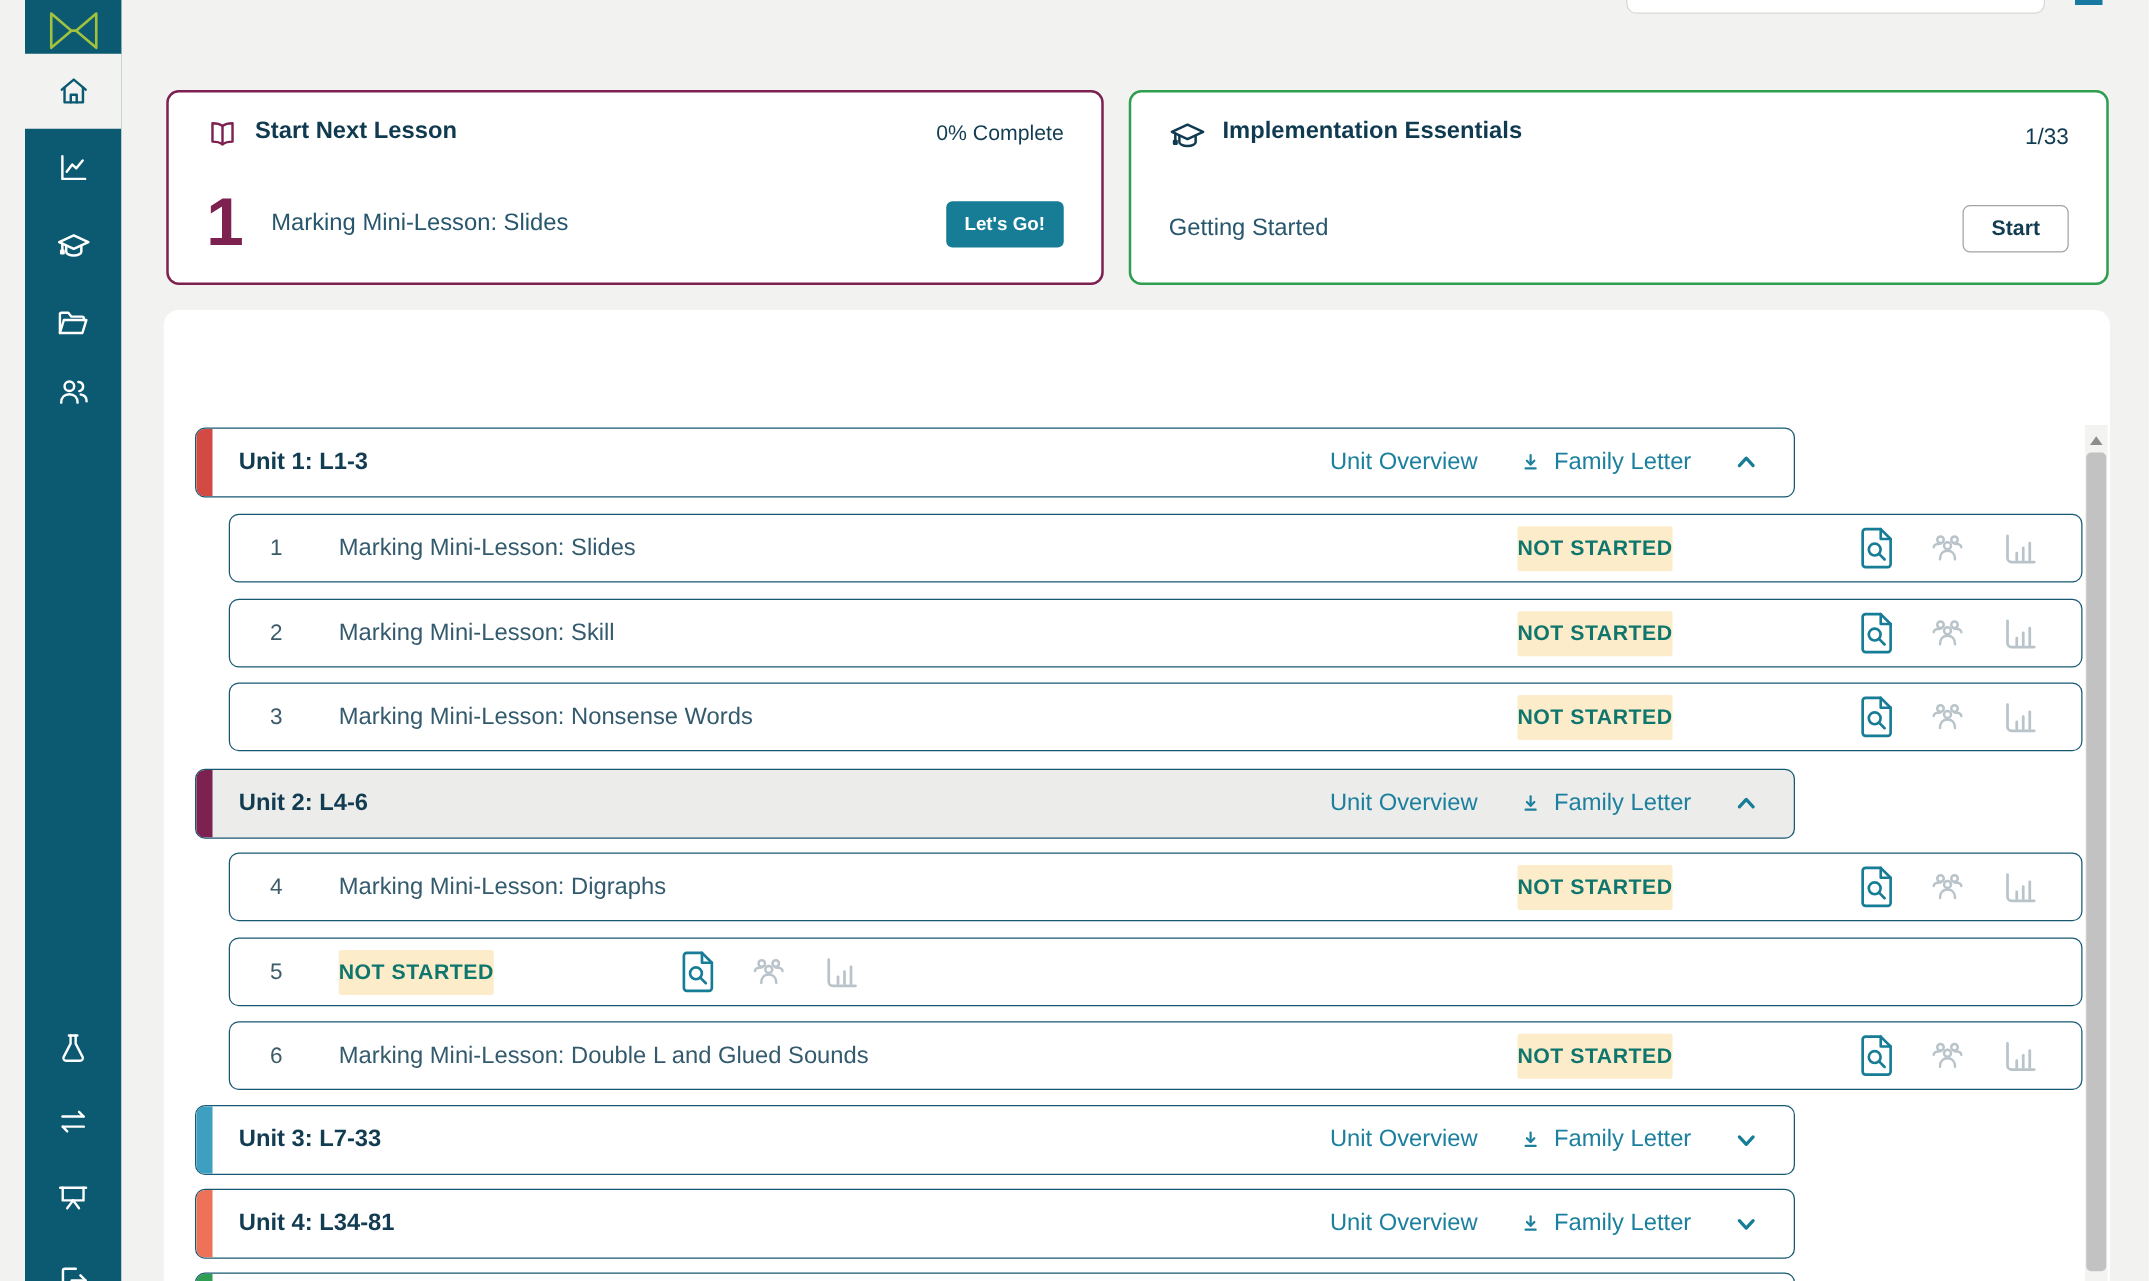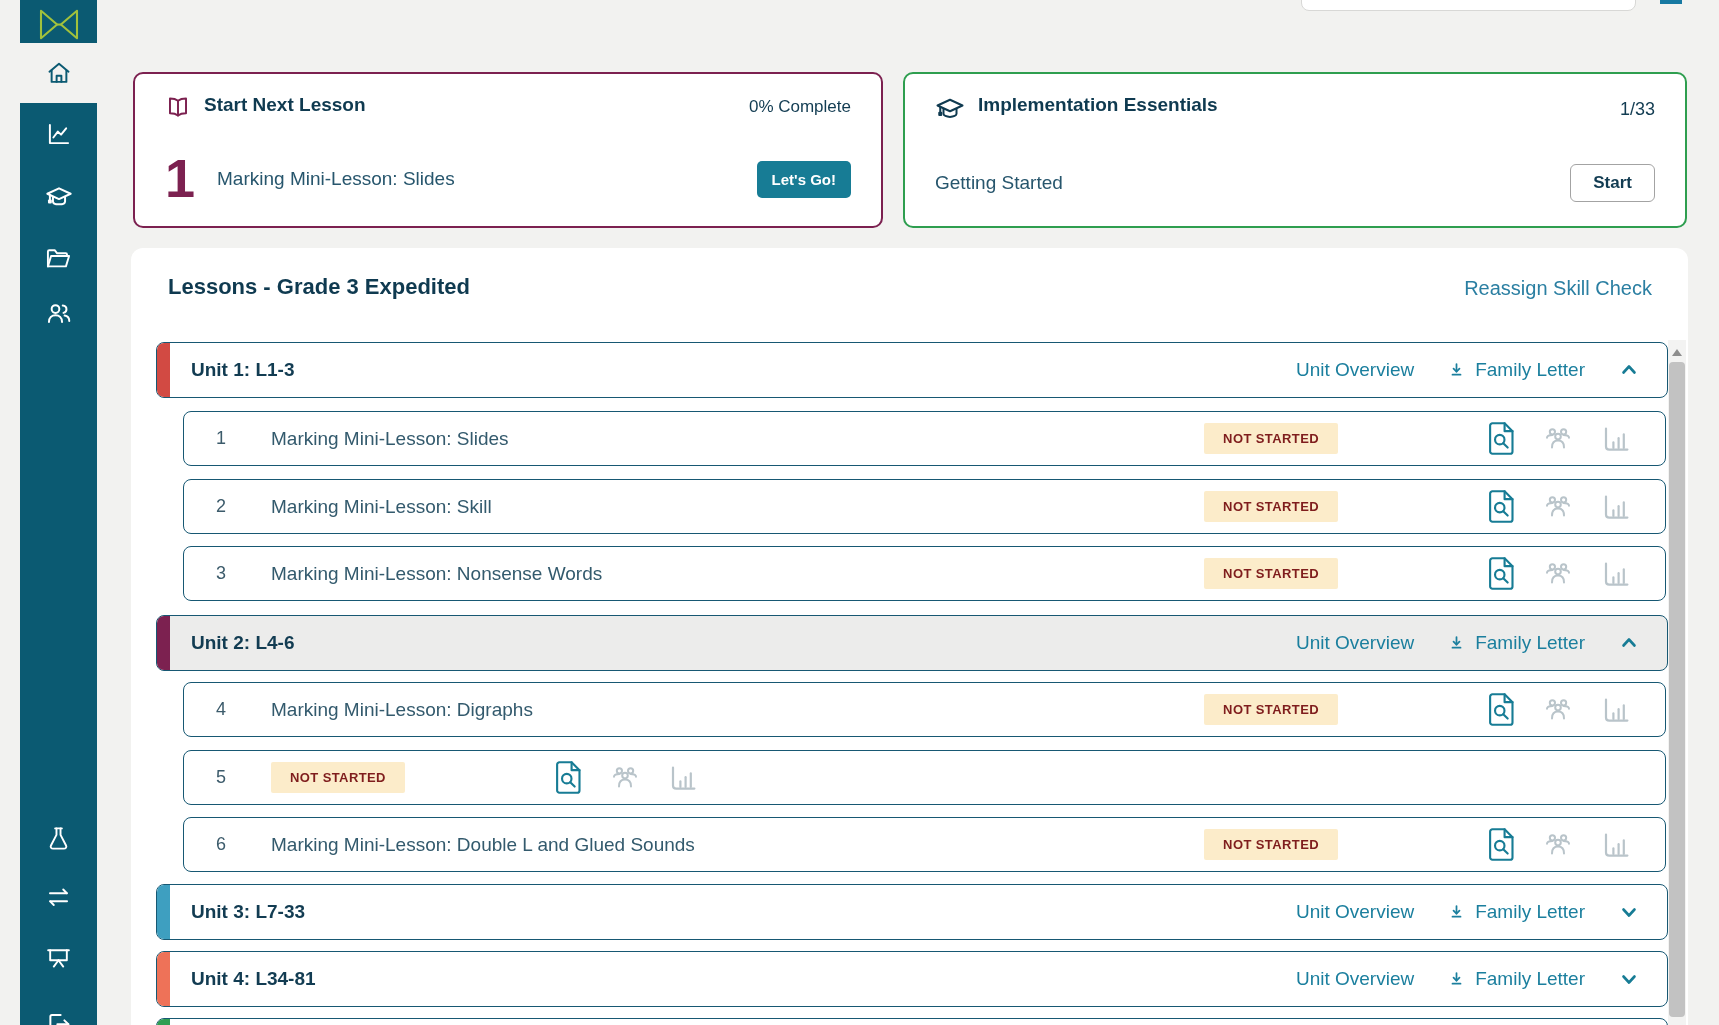--- a/index.html
+++ b/index.html
@@ -44,37 +44,37 @@
 
   
   .panel { position:absolute; left:131px; top:248px; width:1557px; height:777px;
            background:#fff; border-radius:12px 12px 0 0; }
   .panel-head { display:flex; justify-content:space-between; align-items:flex-end; padding:26px 36px 0 37px; }
   .panel-title { font-size:22px; font-weight:bold; color:#0f3a50; }
   .reassign { font-size:20px; color:#2b7fa2; cursor:pointer; text-decoration:none; }
 
   .row { position:absolute; display:flex; align-items:stretch; background:#fff;
          border:1px solid #175873; border-radius:8px; overflow:hidden; }
-  .unit-row { left:25px; width:1512px; height:56px; cursor:pointer;justify-content:center; }
+  .unit-row { left:25px; width:1280px; height:56px; cursor:pointer;justify-content:center; }
   .unit-row.selected { background:#ececeb; }
   .lesson-row { left:52px; width:1483px; height:55px; cursor:pointer; }
   .accent { width:13px; flex:0 0 13px; }
   .unit-content { flex:1; display:flex; align-items:center; justify-content:space-between;
                   padding-left:21px; padding-right:26px; }
   .unit-name { font-size:19px; font-weight:bold; color:#123c52; }
   .unit-links { display:flex; align-items:center; gap:32px; }
   .u-link { display:flex; align-items:center; gap:8px; font-size:19px; color:#1b7f9e;
             text-decoration:none; cursor:pointer; }
   .chev { color:#177c95; cursor:pointer; display:flex; align-items:center; }
 
   .lesson-content { flex:1; display:flex; align-items:center; padding-left:32px; padding-right:34px; }
   .lesson-num { width:55px; font-size:18px; color:#3c5b6b; }
   .lesson-title { flex:1; font-size:19px; color:#335a6d; }
-  .badge { background:#fcecca; color:#7f1d1d; font-weight:bold; font-size:13px; letter-spacing:0.4px;
-           padding:8px 19px; border-radius:2px; margin-right:150px; white-space:nowrap; }
+  .badge { background:#fcecca; color:#0f766e; font-weight:bold; font-size:17px; letter-spacing:0.4px;
+           padding:8px 0; border-radius:2px; margin-right:150px; white-space:nowrap; }
   .row-icons { display:flex; align-items:center; gap:28px; }
   .icon-btn { cursor:pointer; display:flex; align-items:center; }
   .icon-teal { color:#177c95; }
   .icon-gray { color:#b9c4ca; }
 
   
   .scroll-track { position:absolute; left:1537px; top:92px; width:18px; height:685px; background:#f3f3f2; }
   .scroll-arrow { position:absolute; top:9px; left:4px; width:0; height:0; cursor:pointer;
                   border-left:5px solid transparent; border-right:5px solid transparent;
                   border-bottom:7px solid #8d8d8d; }
@@ -227,24 +227,20 @@
     </div>
     <span class="card-aux" style="font-size:18px">1/33</span>
   </div>
   <div class="card-row">
     <span class="lesson-name">Getting Started</span>
     <button class="btn-start">Start</button>
   </div>
 </section>
 
 <section class="panel">
-  <div class="panel-head">
-    <h2 class="panel-title">Lessons - Grade 3 Expedited</h2>
-    <a class="reassign">Reassign Skill Check</a>
-  </div>
 
   <div class="row unit-row" style="top:94px">
     <div class="accent" style="background: rgb(210, 74, 67);"></div>
     <div class="unit-content">
       <span class="unit-name">Unit 1: L1-3</span>
       <div class="unit-links">
         <a class="u-link">
             <span>Unit Overview</span>
           </a>
         <a class="u-link">

